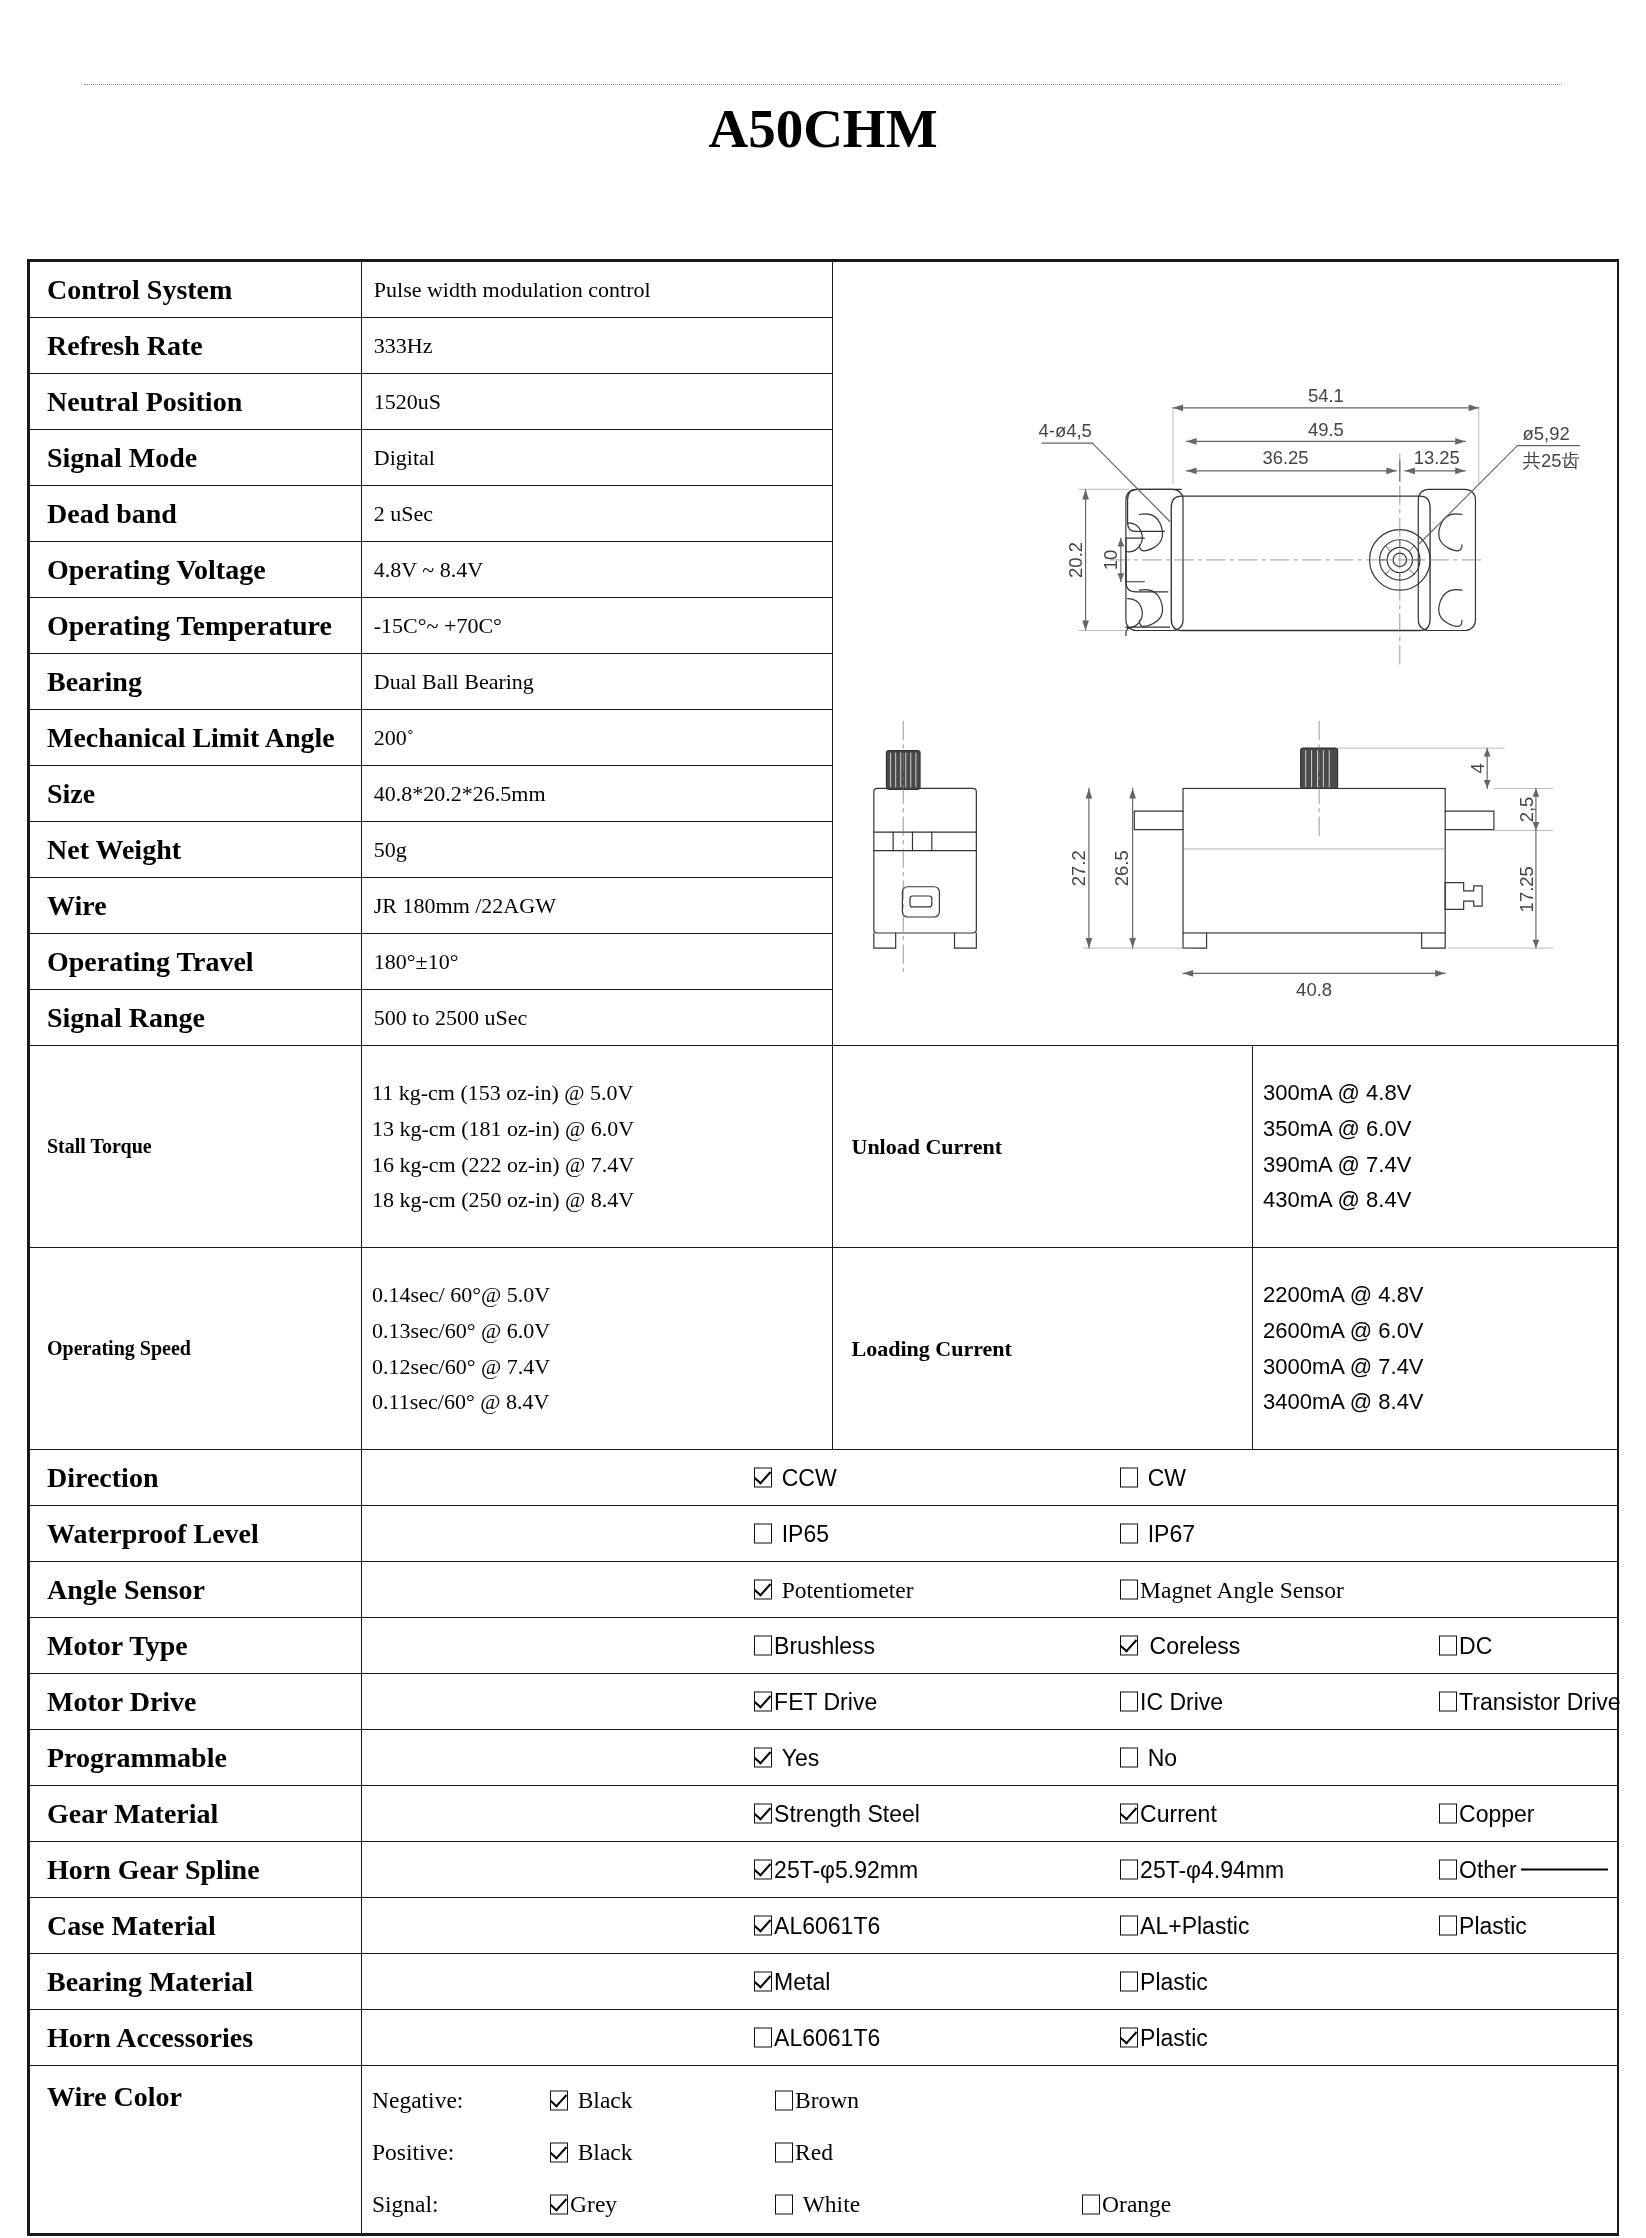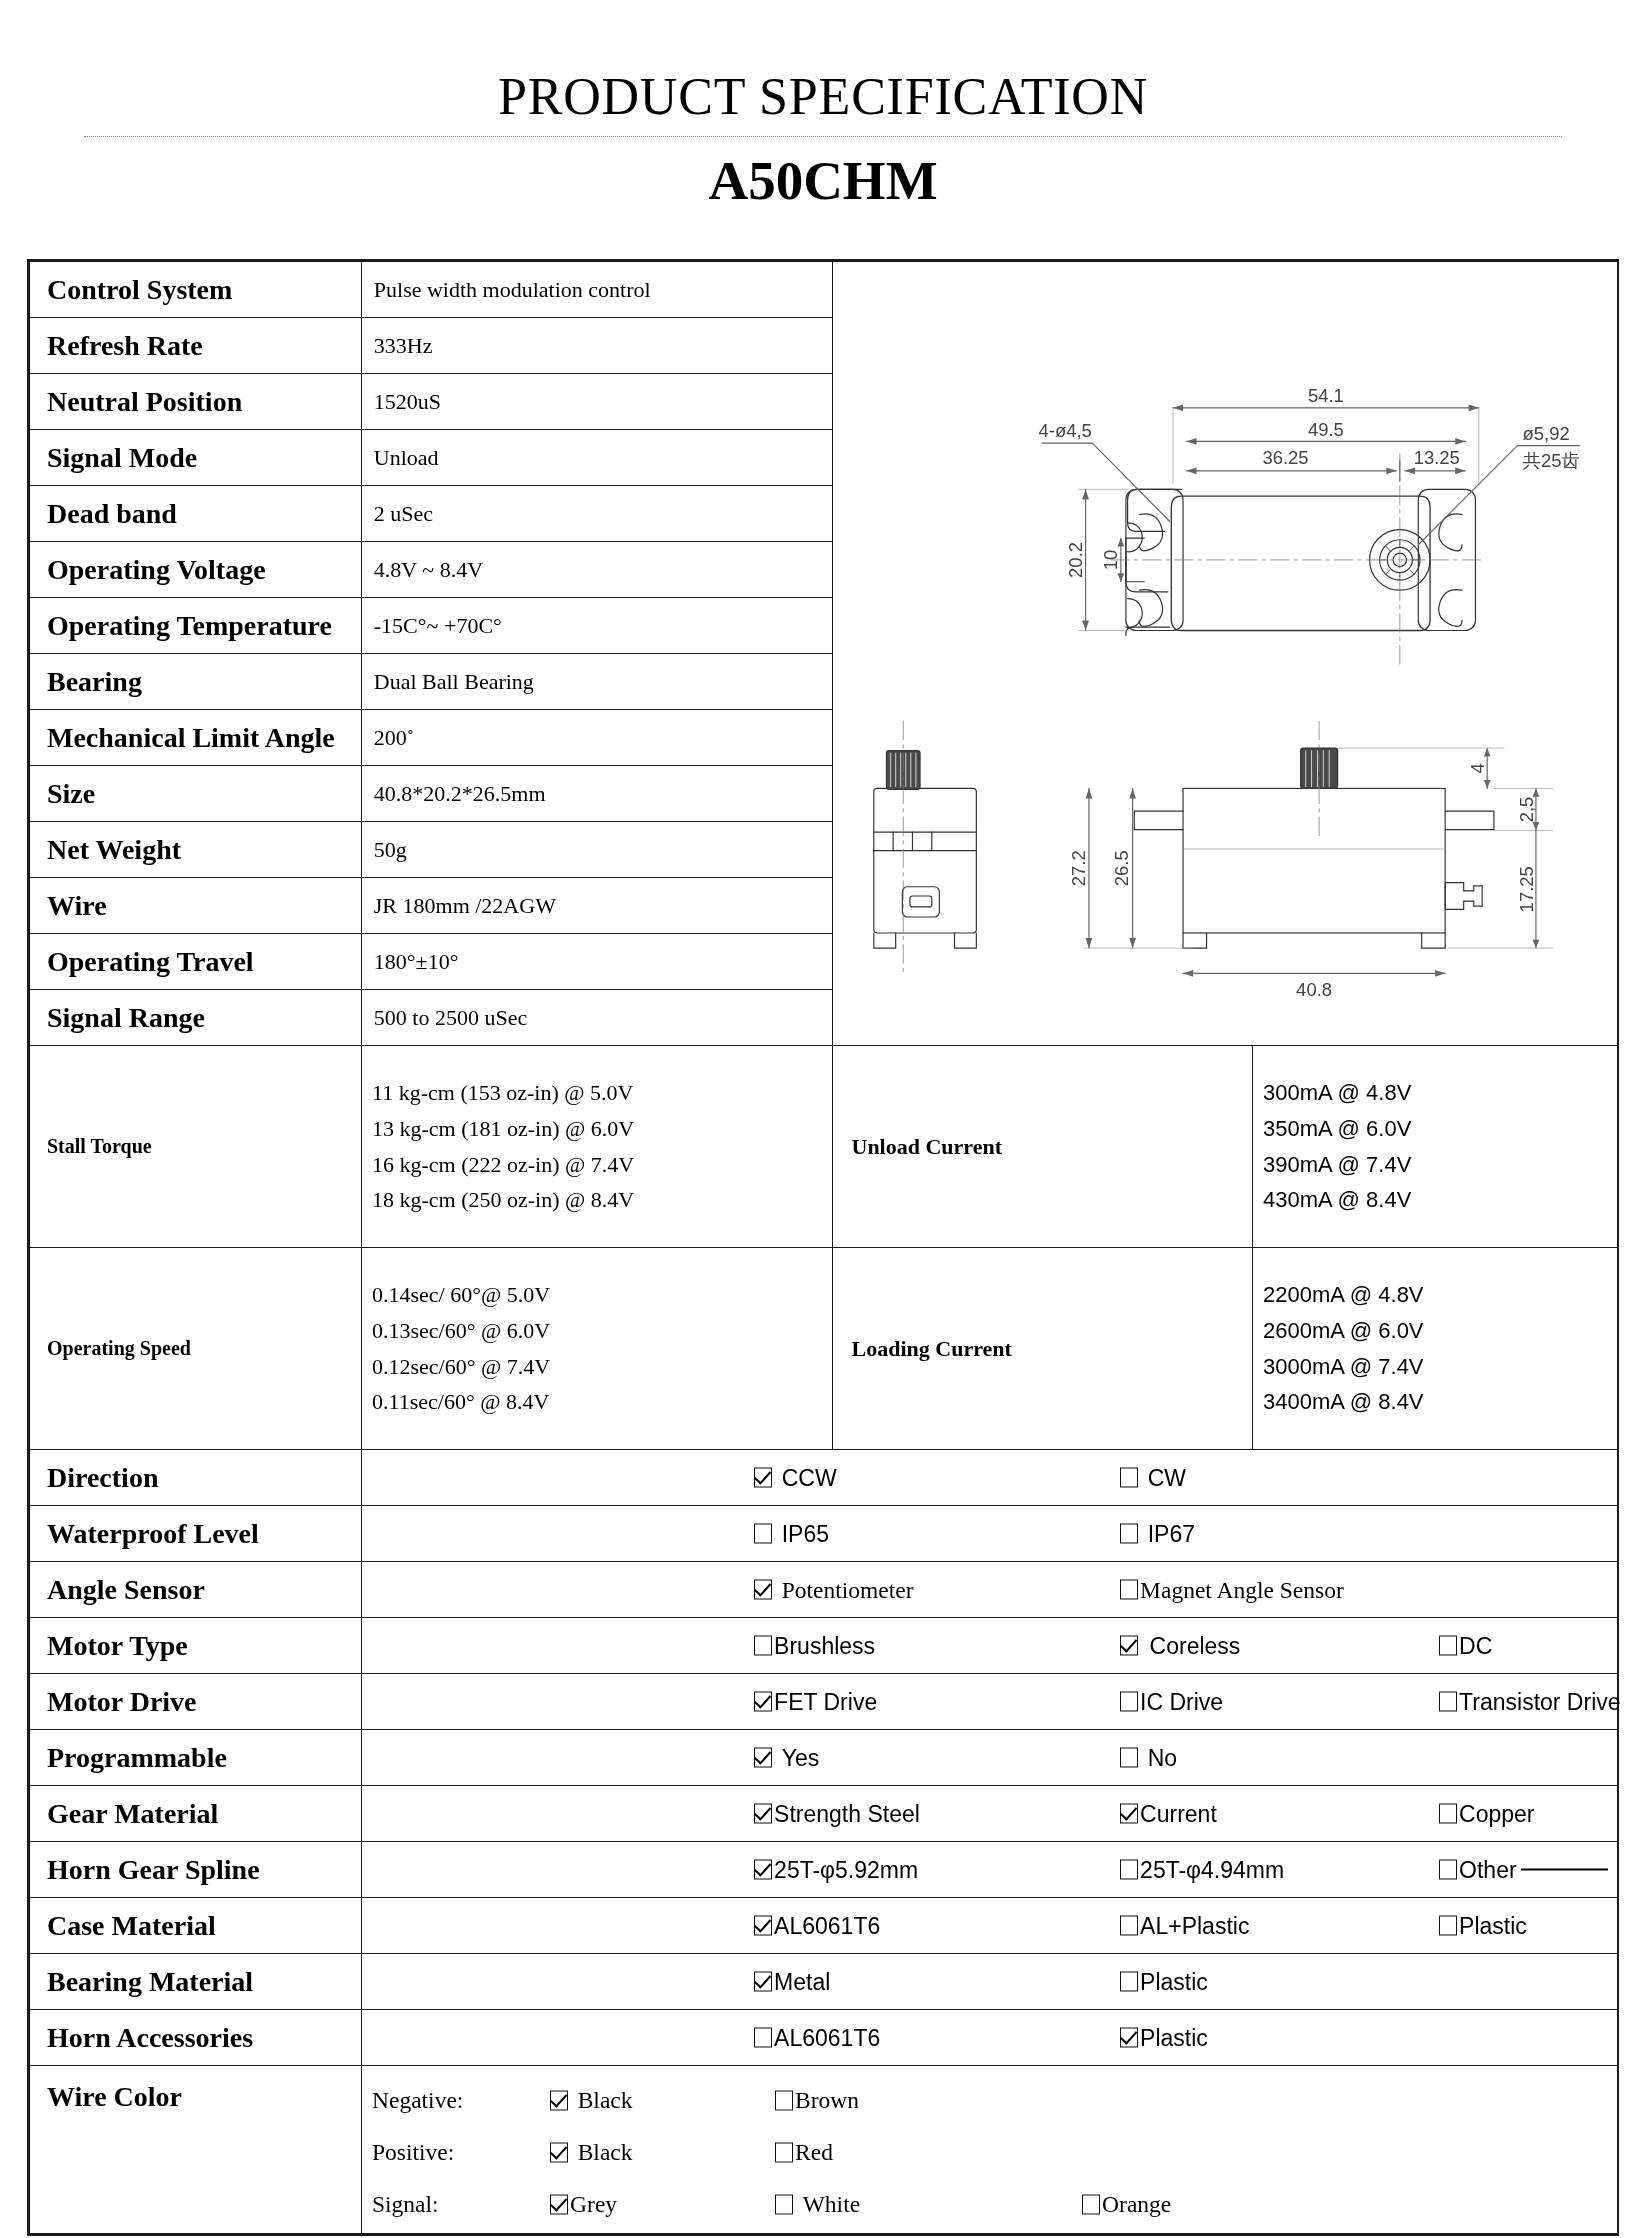--- a/index.html
+++ b/index.html
@@ -136,21 +136,20 @@
   .dwg-svg { display: block; }
   text.dim {
     font-family: "Liberation Sans", "DejaVu Sans", sans-serif;
     fill: #444;
   }
 </style>
 </head>
 <body>
 
 <div id="doc-header">
-  <div id="doc-title">PRODUCT SPECIFICATION</div>
   <div id="title-rule"></div>
   <div id="model-name">A50CHM</div>
 </div>
 
 <div id="spec-table">
   <table class="spec">
     <colgroup>
       <col style="width:332px">
       <col style="width:471px">
       <col style="width:420px">
@@ -165,21 +164,21 @@
         <tr class="r-simple">
           <td class="lbl">Refresh Rate</td>
           <td class="val">333Hz</td>
         </tr>
         <tr class="r-simple">
           <td class="lbl">Neutral Position</td>
           <td class="val">1520uS</td>
         </tr>
         <tr class="r-simple">
           <td class="lbl">Signal Mode</td>
-          <td class="val">Unload</td>
+          <td class="val">Digital</td>
         </tr>
         <tr class="r-simple">
           <td class="lbl">Dead band</td>
           <td class="val">2 uSec</td>
         </tr>
         <tr class="r-simple">
           <td class="lbl">Operating Voltage</td>
           <td class="val">4.8V ~ 8.4V</td>
         </tr>
         <tr class="r-simple">

